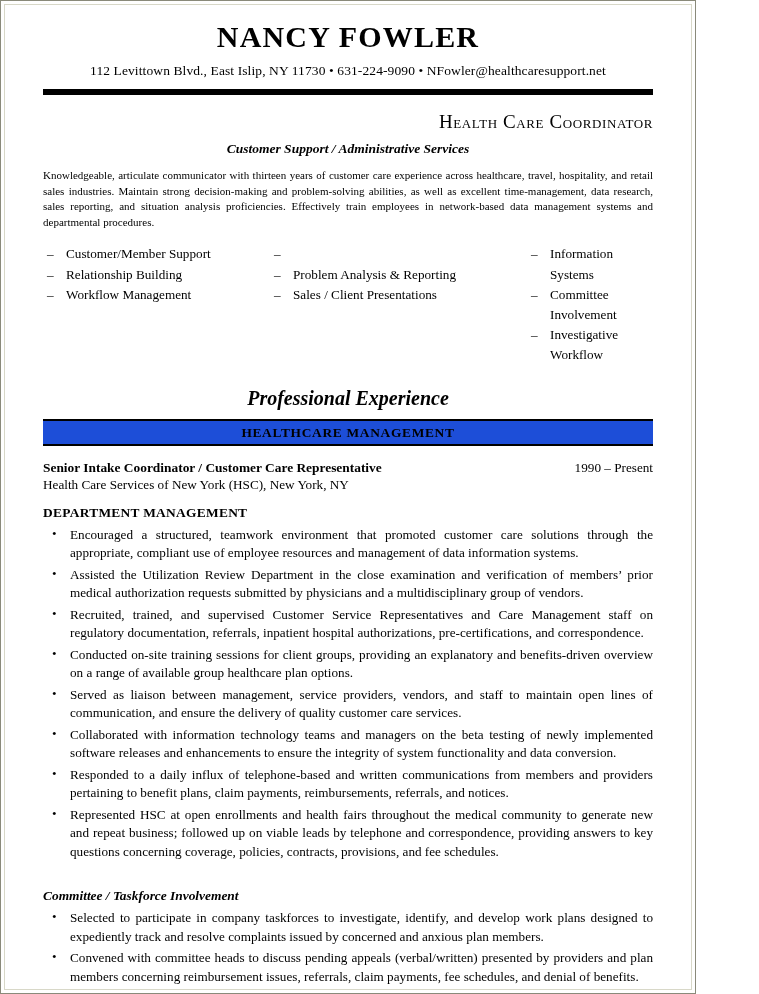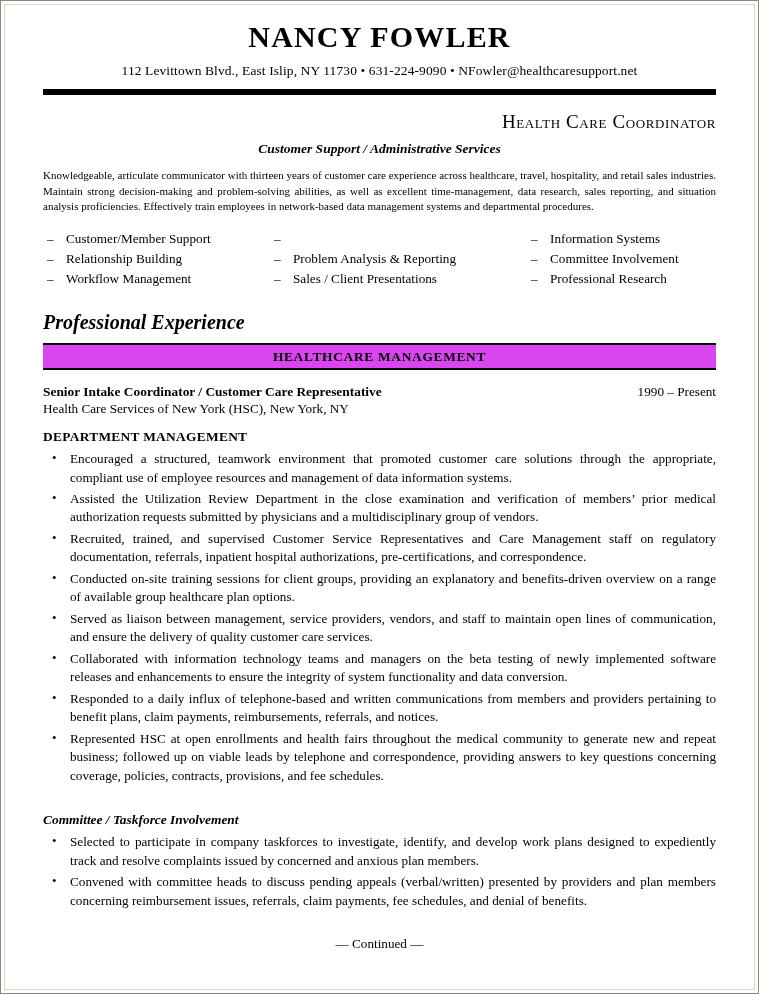--- a/index.html
+++ b/index.html
@@ -10,21 +10,21 @@
   body {
     width: 759px;
     height: 994px;
     font-family: "Liberation Serif", "DejaVu Serif", serif;
     color: #000000;
     overflow: hidden;
   }
   .page {
     position: relative;
     box-sizing: border-box;
-    width: 759px;
+    width: 696px;
     height: 994px;
     background: #fffffe;
     border: 1px solid #8a8a7a;
     padding: 0;
   }
   .page-inner {
     box-sizing: border-box;
     position: absolute;
     left: 3px;
     top: 3px;
@@ -94,33 +94,33 @@
     display: flex;
     align-items: baseline;
   }
   .skill-dash {
     width: 19px;
     flex: 0 0 19px;
   }
 
   
   .section-heading {
-    text-align: left;
+    text-align: center;
     font-size: 20px;
     font-weight: bold;
     font-style: italic;
     margin: 22px 0 0 0;
   }
   .rule-thin {
     height: 2px;
     background: #000000;
     margin: 9px 0 0 0;
   }
   .band {
-    background: #d946ef;
+    background: #1d4ed8;
     text-align: center;
     font-size: 13.4px;
     font-weight: bold;
     letter-spacing: 0.7px;
     padding: 4px 0 3px 0;
     border-bottom: 2px solid #000000;
   }
 
   
   .job-head {
@@ -226,21 +226,21 @@
         <div class="skill-item">
           <span class="skill-dash">–</span>
           <span>Information Systems</span>
         </div>
         <div class="skill-item">
           <span class="skill-dash">–</span>
           <span>Committee Involvement</span>
         </div>
         <div class="skill-item">
           <span class="skill-dash">–</span>
-          <span>Professional Research</span>
+          <span>Investigative Workflow</span>
         </div>
       </div>
     </div>
 
     <div class="section-heading">Professional Experience</div>
     <div class="rule-thin"></div>
     <div class="band">HEALTHCARE  MANAGEMENT</div>
 
     <div class="job-head">
       <div class="job-role">Senior Intake Coordinator / Customer Care Representative</div>

